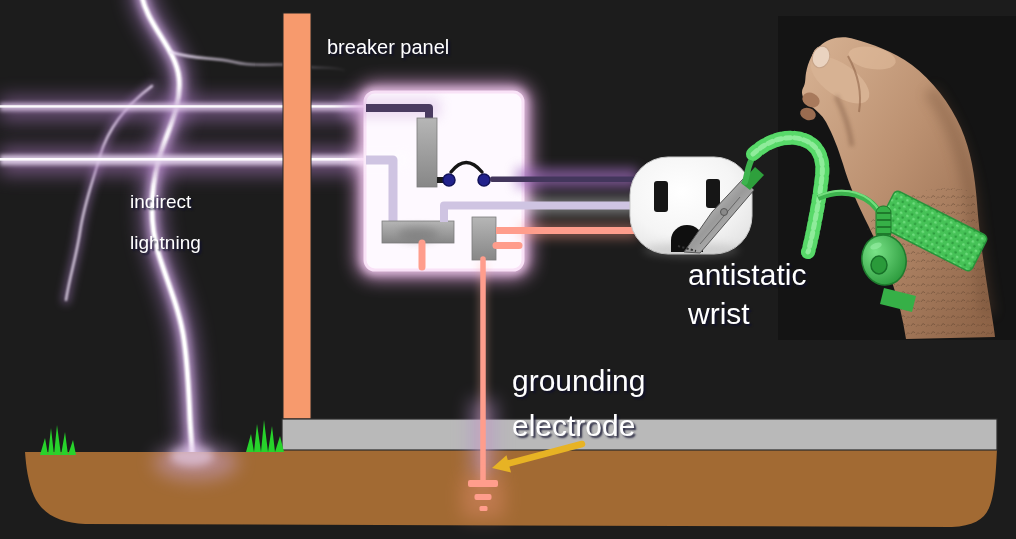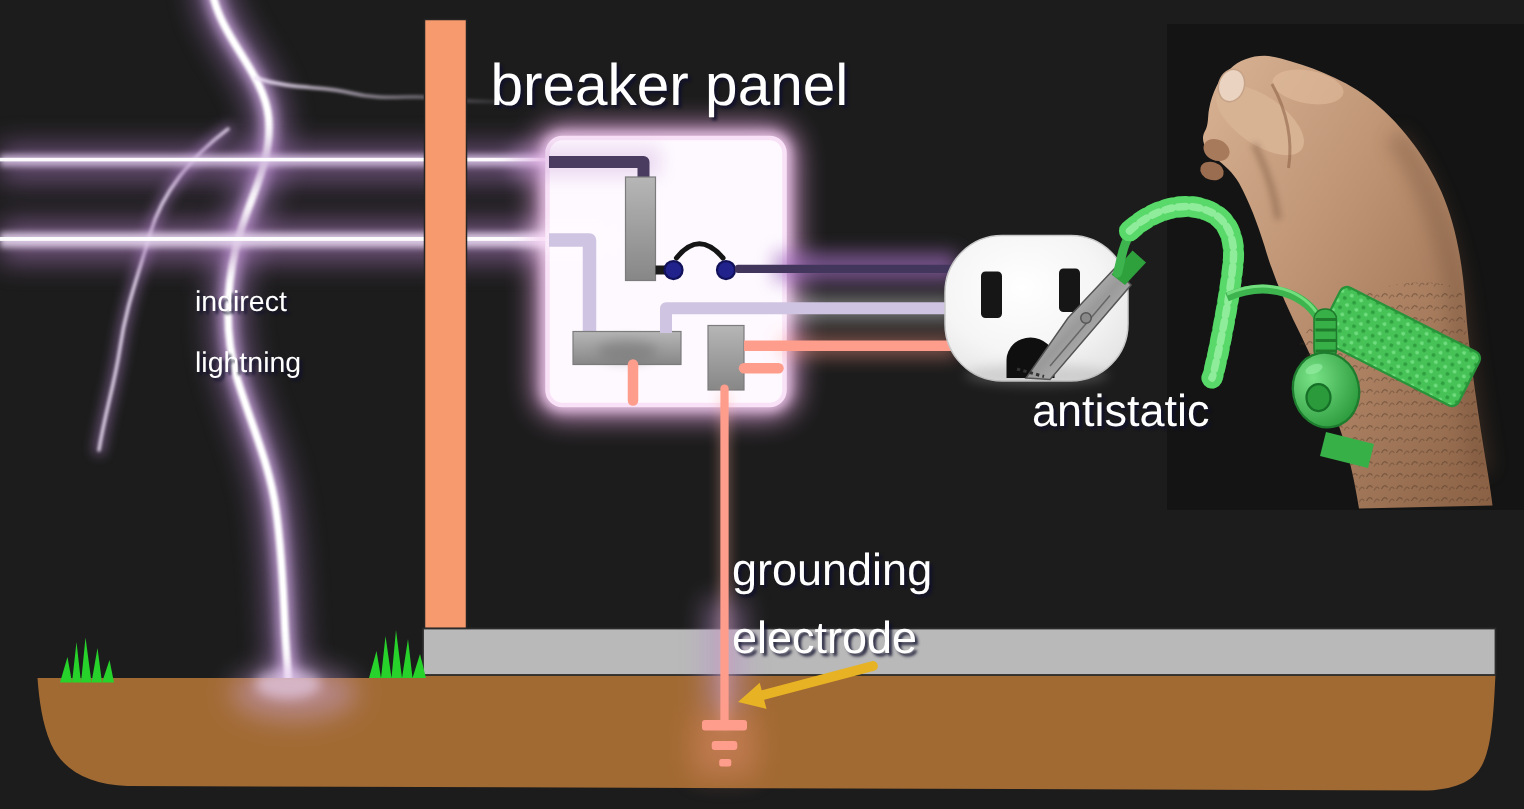--- a/index.html
+++ b/index.html
@@ -1,20 +1,20 @@
 <!DOCTYPE html>
 <html style="--background: #1c1c1c; --text: #ffffff; --pole: #f79a6d; --panel-fill: #fef9ff; --panel-glow: #eeaeea; --metal-gray: #9a9a9a; --contact-blue: #22228c; --hot-wire: #43365c; --neutral-wire: #cfc4e2; --ground-wire: #ff9d8c; --line-glow: #a274b6; --lightning-core: #ffffff; --lightning-glow: #bb8fd4; --outlet-white: #f6f6f6; --slot-black: #141414; --clip-silver: #c9c9c9; --strap-green: #3db44e; --strap-green-light: #5ad36b; --skin: #bb9070; --slab-gray: #b9b9b9; --soil-brown: #a26a33; --grass-green: #27d32b; --arrow-yellow: #e7b324;"><head>
 <meta charset="utf-8">
 <style>
   html,body{margin:0;padding:0;width:1016px;height:539px;background:var(--background,#1c1c1c);overflow:hidden;position:relative}
   .label{position:absolute;font-family:"Liberation Sans",sans-serif;color:var(--text,#fff);
          text-shadow:2px 2px 2px rgba(15,15,45,.85);font-weight:400;white-space:nowrap}
   #label-lightning{left:130px;top:181px;font-size:19px;line-height:41px}
-  #label-breaker{left:327px;top:36px;font-size:39px}
-  #label-grounding{left:488px;top:358px;font-size:30px;line-height:45px}
+  #label-breaker{left:327px;top:36px;font-size:20px}
+  #label-grounding{left:512px;top:358px;font-size:30px;line-height:45px}
   #label-strap{left:688px;top:255px;width:200px;text-align:left;font-size:30px;line-height:39px}
   #scene{position:absolute;left:0;top:0}
   .pole{fill:var(--pole,#f79a6d)}
   .soil{fill:var(--soil-brown,#a26a33)}
   .slab{fill:var(--slab-gray,#b9b9b9)}
   .grass{fill:var(--grass-green,#27d32b)}
   .salmon{stroke:var(--ground-wire,#ff9d8c)}
   .salmon-fill{fill:var(--ground-wire,#ff9d8c)}
   .lavender{stroke:var(--neutral-wire,#cfc4e2)}
   .hotwire{fill:var(--hot-wire,#43365c)}
@@ -235,13 +235,14 @@
   <div>indirect</div>
   <div>lightning</div>
 </div>
 <div class="label" id="label-breaker">breaker panel</div>
 <div class="label" id="label-grounding">
   <div>grounding</div>
   <div>electrode</div>
 </div>
 <div class="label" id="label-strap">
   <div>antistatic</div>
+  <div>wrist</div>
 </div>
 
 </body></html>

